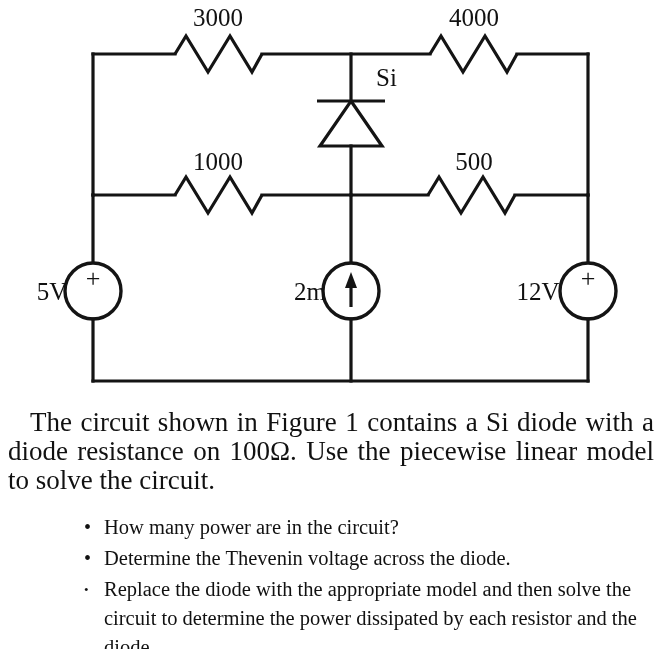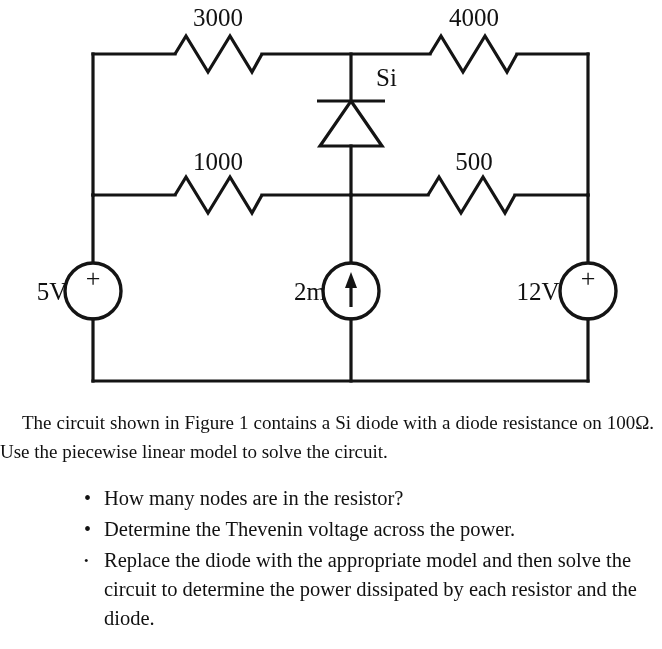--- a/index.html
+++ b/index.html
@@ -63,22 +63,22 @@
     fill: #111111;
   }
   #prose {
     position: absolute;
     left: 0;
     top: 400px;
     width: 662px;
   }
   #intro-paragraph {
     margin: 0;
-    padding: 8px 8px 0 0;
-    font-size: 19px;
+    padding: 8px 8px 0 8px;
+    font-size: 27px;
     line-height: 29px;
     text-align: justify;
     text-indent: 22px;
     text-justify: inter-word;
   }
   #task-list {
     list-style: none;
     margin: 18px 0 0 0;
     padding: 0 14px 0 0;
   }
@@ -169,24 +169,24 @@
 
   </svg>
 </div>
 
 <div id="prose">
   <p id="intro-paragraph">The circuit shown in Figure 1 contains a Si diode with a diode resistance on 100Ω. Use the piecewise linear model to solve the circuit.</p>
 
   <ul id="task-list">
     <li>
       <span class="bullet-marker normal">•</span>
-      <span>How many nodes are in the resistor?</span>
+      <span>How many power are in the circuit?</span>
     </li>
     <li>
       <span class="bullet-marker normal">•</span>
-      <span>Determine the Thevenin voltage across the power.</span>
+      <span>Determine the Thevenin voltage across the diode.</span>
     </li>
     <li class="small-bullet">
       <span class="bullet-marker">•</span>
       <span>Replace the diode with the appropriate model and then solve the circuit to determine the power dissipated by each resistor and the diode.</span>
     </li>
   </ul>
 </div>
 
 </body></html>

